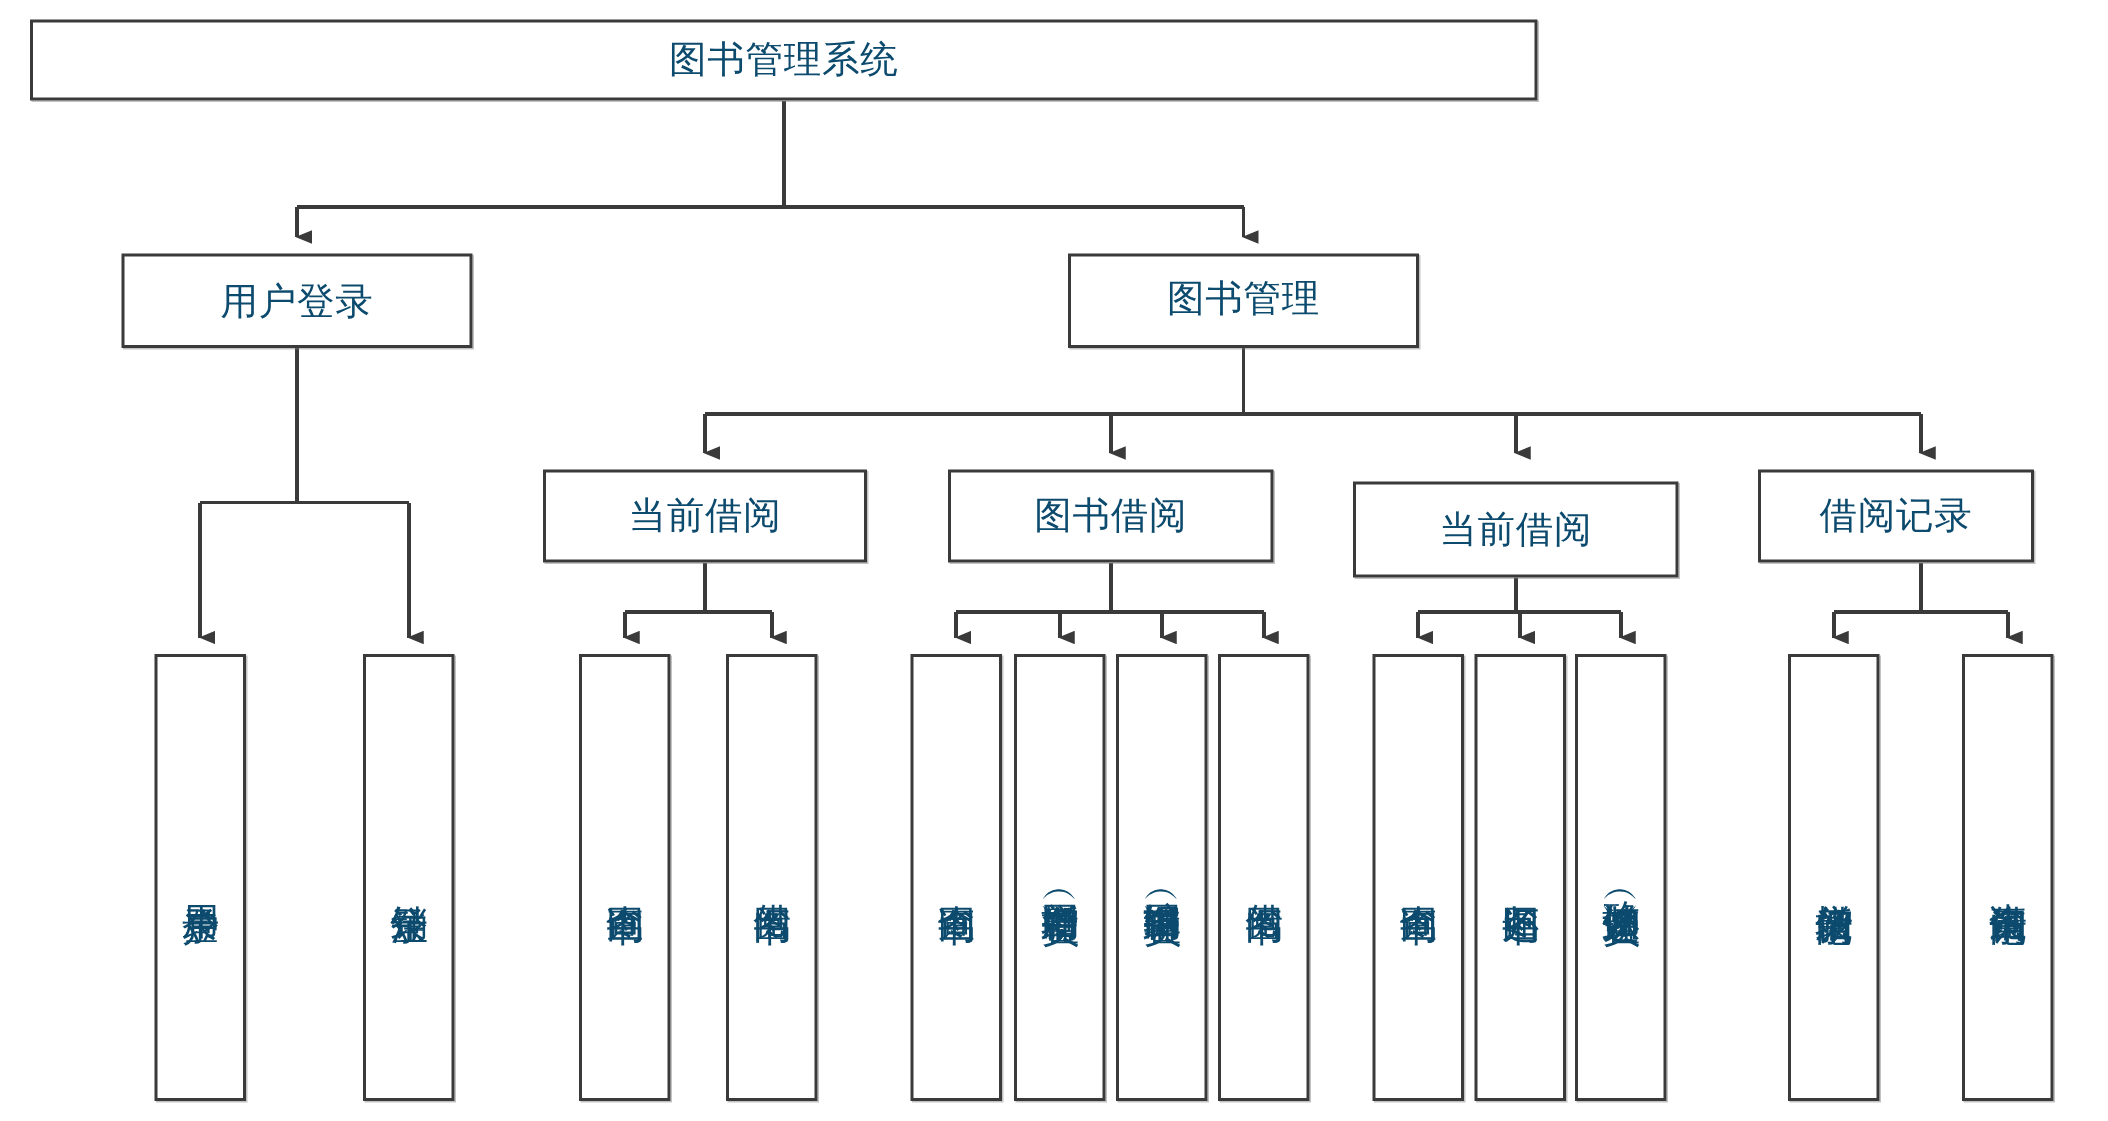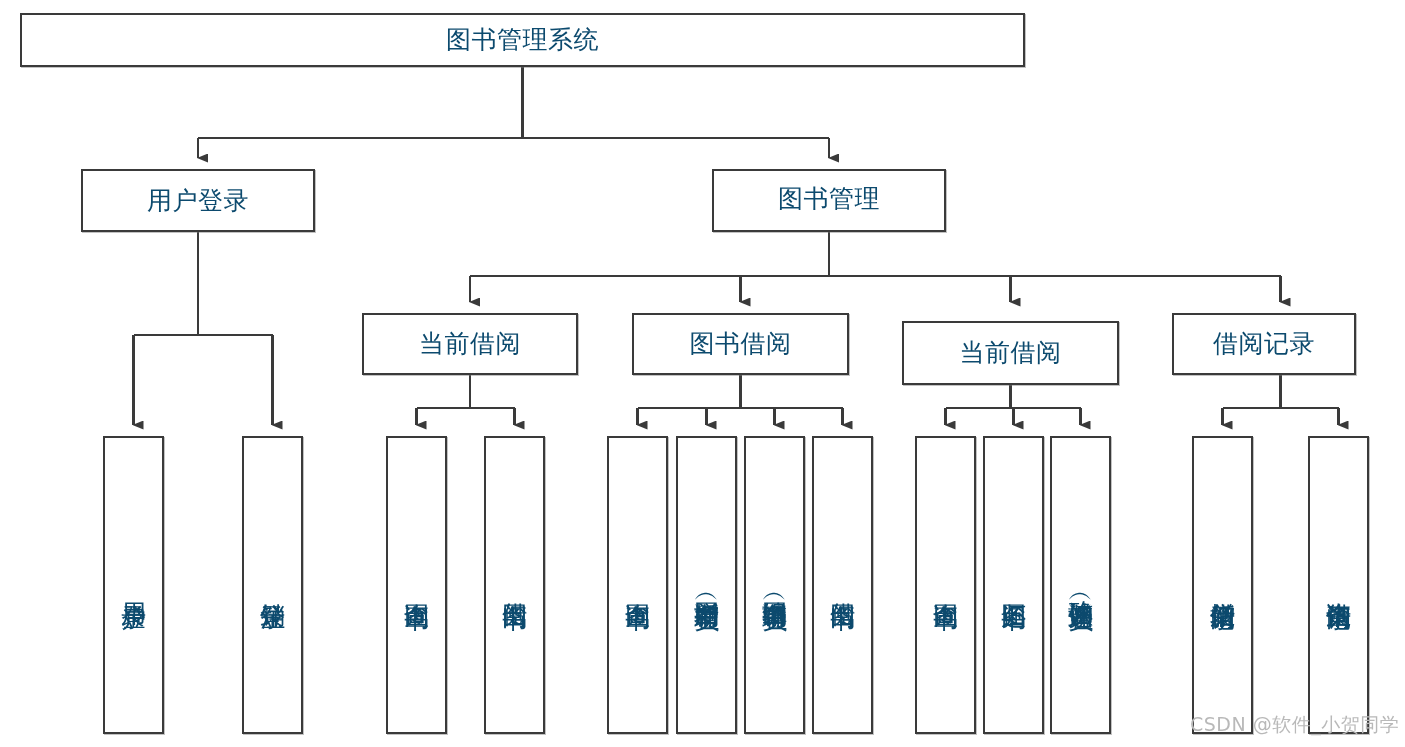--- a/index.html
+++ b/index.html
@@ -170,14 +170,13 @@
   <div class="node vertical" style="left: 1050px; top: 436px; width: 61px; height: 298px;">
     <span class="node-label">确认归还（管理员）</span>
   </div>
   <div class="node vertical" style="left: 1192px; top: 436px; width: 61px; height: 298px;">
     <span class="node-label">新增借阅记录</span>
   </div>
   <div class="node vertical" style="left: 1308px; top: 436px; width: 61px; height: 298px;">
     <span class="node-label">查询借阅记录</span>
   </div>
 
-  <div class="watermark" style="left: 1190px; top: 712px;">CSDN @软件_小贺同学</div>
 </div>
 
 </body></html>

